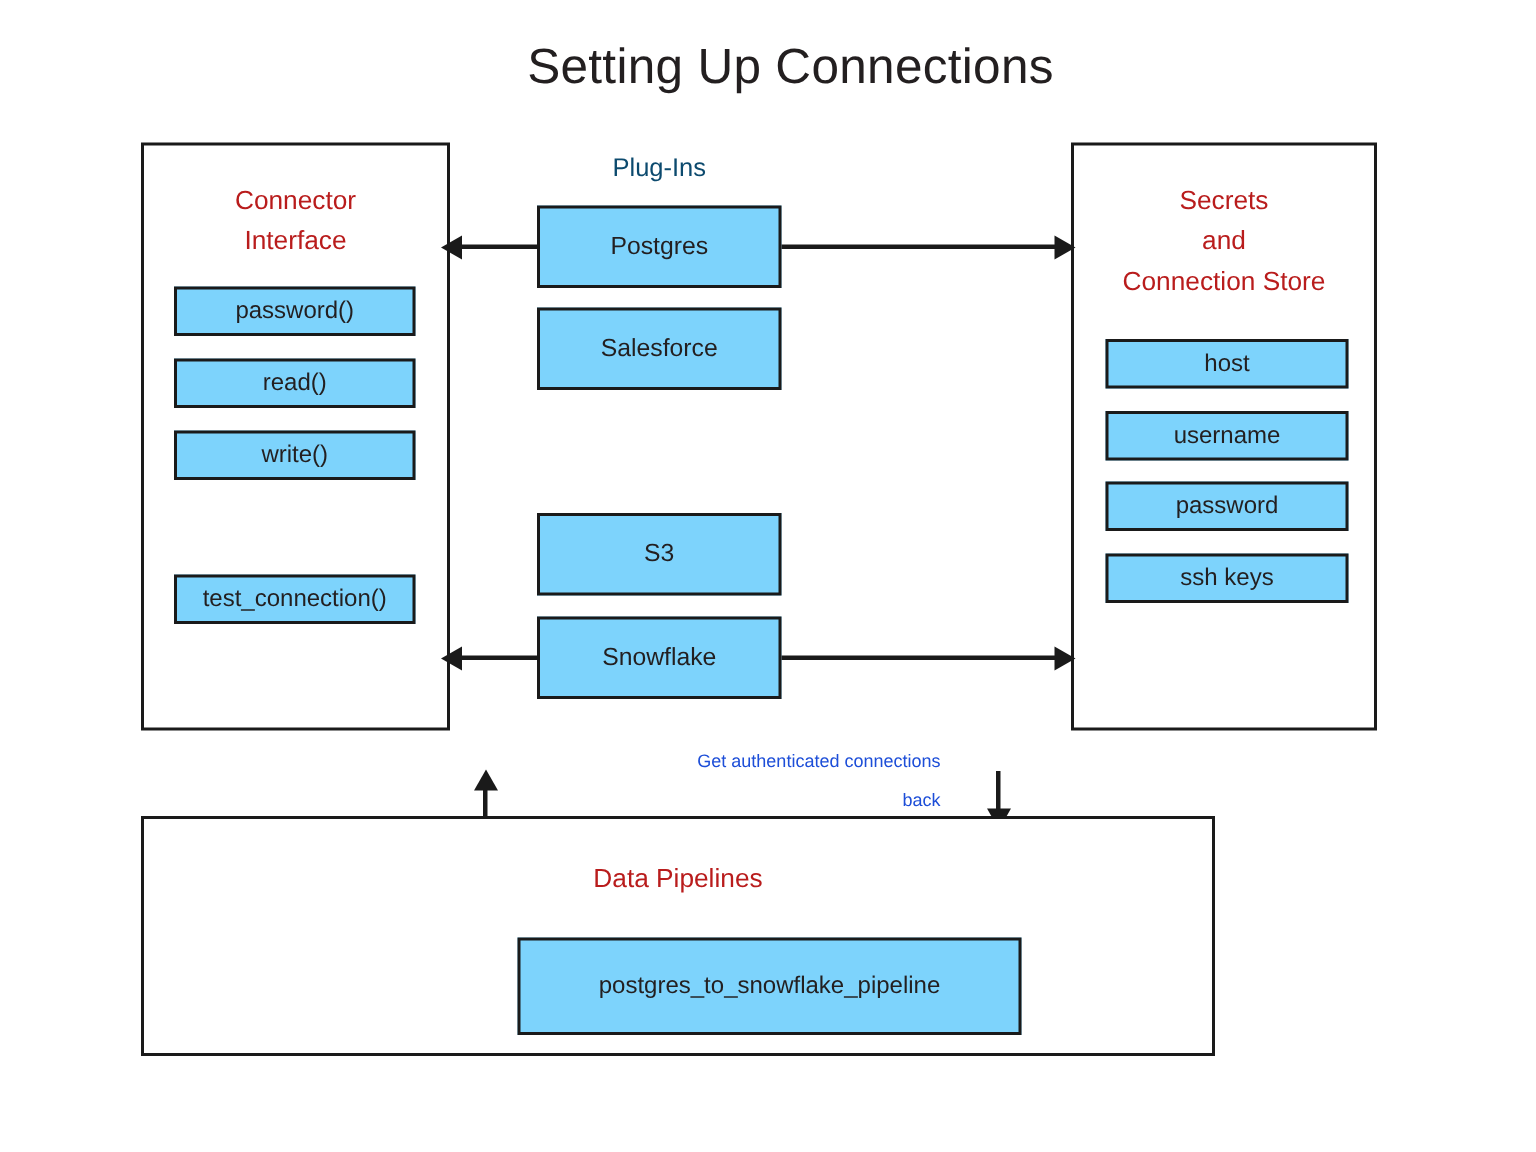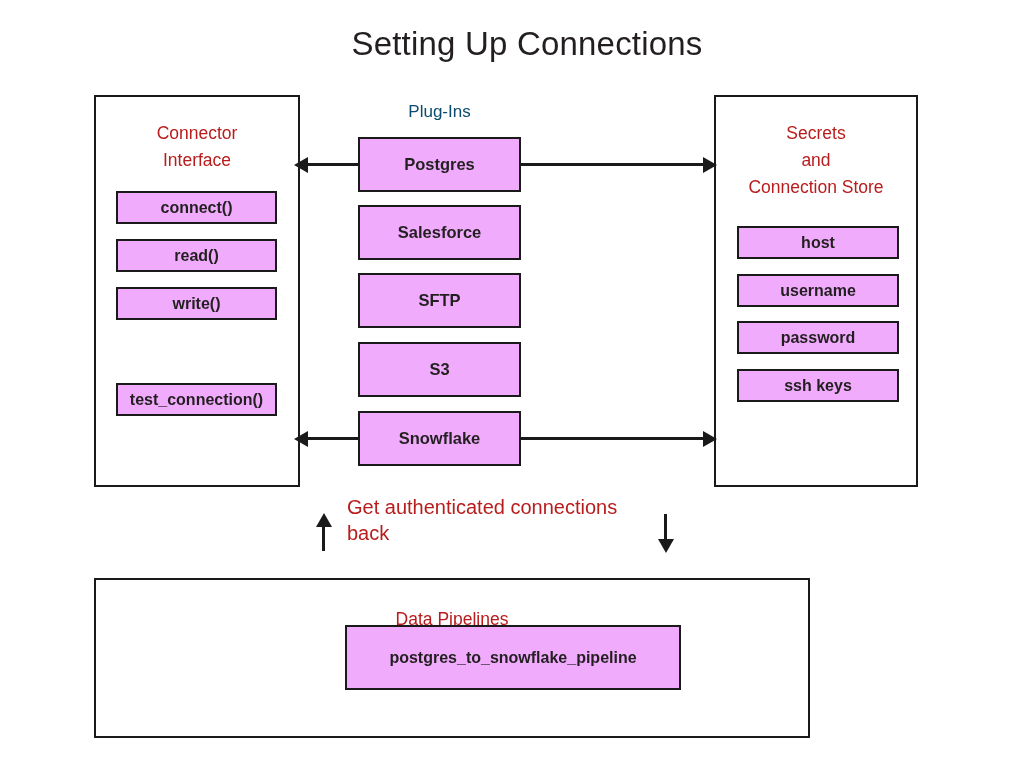--- a/index.html
+++ b/index.html
@@ -39,47 +39,47 @@
 
   
   .panel {
     position: absolute;
     background: #ffffff;
     border: 2.5px solid #1a1a1a;
     box-sizing: border-box;
   }
   #panel-connector { left: 94px;  top: 95px;  width: 206px; height: 392px; }
   #panel-secrets   { left: 714px; top: 95px;  width: 204px; height: 392px; }
-  #panel-pipelines { left: 94px;  top: 578px; width: 716px; height: 160px; }
+  #panel-pipelines { left: 94px;  top: 544px; width: 716px; height: 160px; }
 
   .panel-heading {
     position: absolute;
     left: 0;
     width: 100%;
     text-align: center;
     font-size: 17.5px;
     font-weight: 400;
     line-height: 27px;
     color: #b91c1c;
   }
   #panel-connector .panel-heading { top: 23px; }
   #panel-secrets   .panel-heading { top: 23px; }
   #panel-pipelines .panel-heading { top: 26px; }
 
   
   .chip {
     position: absolute;
-    background: #f0abfc;
+    background: #7dd3fc;
     border: 2.5px solid #1a1a1a;
     box-sizing: border-box;
     display: flex;
     align-items: center;
     justify-content: center;
     font-size: 16px;
-    font-weight: 700;
+    font-weight: 400;
     color: #231f20;
     text-align: center;
     white-space: nowrap;
   }
 
   
   .chip-connector { left: 116px; width: 161px; height: 33px; }
 
   
   .chip-secret { left: 737px; width: 162px; height: 33px; }
@@ -165,51 +165,50 @@
   #arrow-up-head   { left: 316px; top: 513px; }
   #arrow-down-line { left: 664px; top: 514px; height: 27px; }
   #arrow-down-head { left: 658px; top: 539px; }
 
   
   #flow-caption {
     position: absolute;
     left: 347px;
     top: 494px;
     width: 280px;
-    text-align: left;
-    font-size: 20px;
+    text-align: right;
+    font-size: 12px;
     line-height: 26px;
-    color: #b91c1c;
+    color: #1d4ed8;
   }
   #flow-caption .line2 { display: block; }
 </style>
 </head>
 <body>
 
 <div class="canvas">
 
   <div class="title">Setting Up Connections</div>
 
   <div class="panel" id="panel-connector">
     <div class="panel-heading">
       <span>Connector</span><br>
       <span>Interface</span>
     </div>
   </div>
 
-  <div class="chip chip-connector" style="top:191px">connect()</div>
+  <div class="chip chip-connector" style="top:191px">password()</div>
   <div class="chip chip-connector" style="top:239px">read()</div>
   <div class="chip chip-connector" style="top:287px">write()</div>
   <div class="chip chip-connector" style="top:383px">test_connection()</div>
 
   <div id="plugins-label">Plug-Ins</div>
 
   <div class="chip chip-plugin" style="top:137px">Postgres</div>
   <div class="chip chip-plugin" style="top:205px">Salesforce</div>
-  <div class="chip chip-plugin" style="top:273px">SFTP</div>
   <div class="chip chip-plugin" style="top:342px">S3</div>
   <div class="chip chip-plugin" style="top:411px">Snowflake</div>
 
   <div class="panel" id="panel-secrets">
     <div class="panel-heading">
       <span>Secrets</span><br>
       <span>and</span><br>
       <span>Connection Store</span>
     </div>
   </div>

